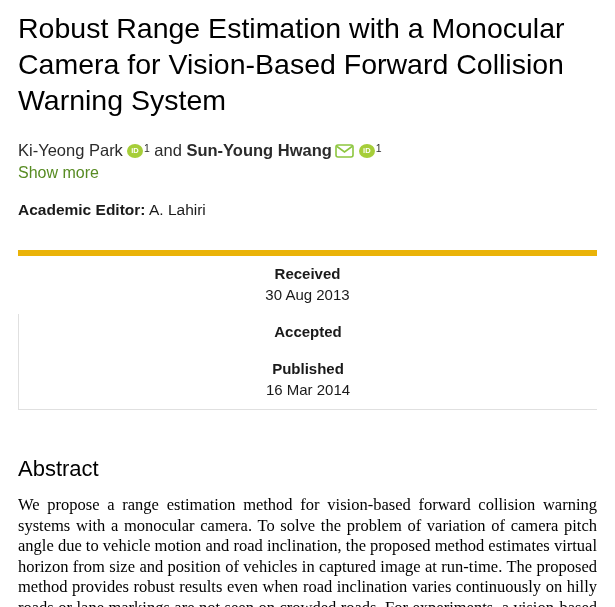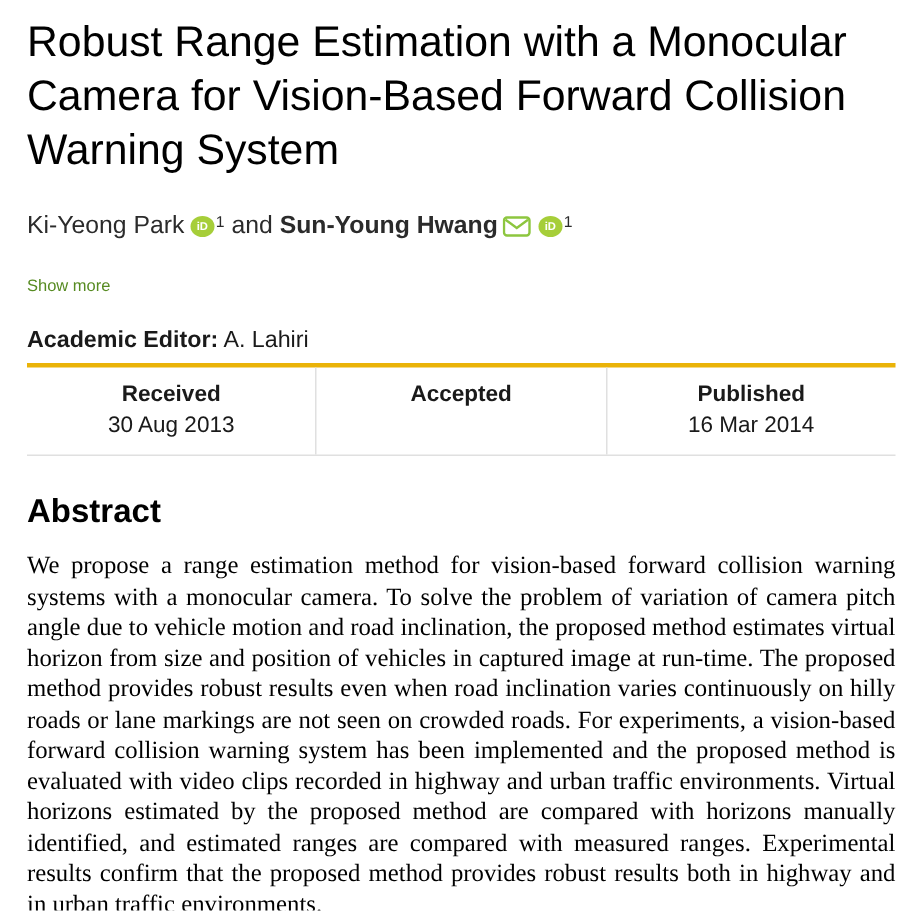--- a/index.html
+++ b/index.html
@@ -50,52 +50,53 @@
   sup.affil {
     font-size: 10.5px;
     vertical-align: super;
     line-height: 0;
     color: #2b2b2b;
     position: relative; top: -3px;
   }
 
   .show-more {
     display: inline-block;
-    margin-top: 25px;
-    font-size: 11px;
+    margin-top: 4px;
+    font-size: 16px;
     cursor: pointer;
     text-decoration: none;
   }
 
   .editor-line {
     margin-top: 19px;
     font-size: 15.5px;
     color: #1a1a1a;
   }
   .editor-label { font-weight: 700; }
 
   .dates-table {
-    margin-top: 6px;
+    margin-top: 31px;
     display: flex;
-    border-top: 3px solid #eab308;
+    border-top: 6px solid #eab308;
     border-bottom: 1px solid #e0e0e0;
+    flex-direction: column;
   }
   .dates-cell {
     flex: 1;
     text-align: center;
     padding: 7px 0 9px 0;
   }
   .dates-cell + .dates-cell { border-left: 1px solid #e0e0e0; }
   .dates-label { font-weight: 700; font-size: 15px; line-height: 21px; }
   .dates-value { font-size: 15px; line-height: 21px; color: #1a1a1a; }
 
   .abstract-heading {
-    margin-top: 24px;
+    margin-top: 46px;
     font-size: 22px;
-    font-weight: 700;
+    font-weight: 400;
     color: #000000;
   }
   .abstract-text {
     margin-top: 13px;
     font-family: "Liberation Serif", serif;
     font-size: 16.5px;
     line-height: 20.5px;
     text-align: justify;
     color: #000000;
   }

